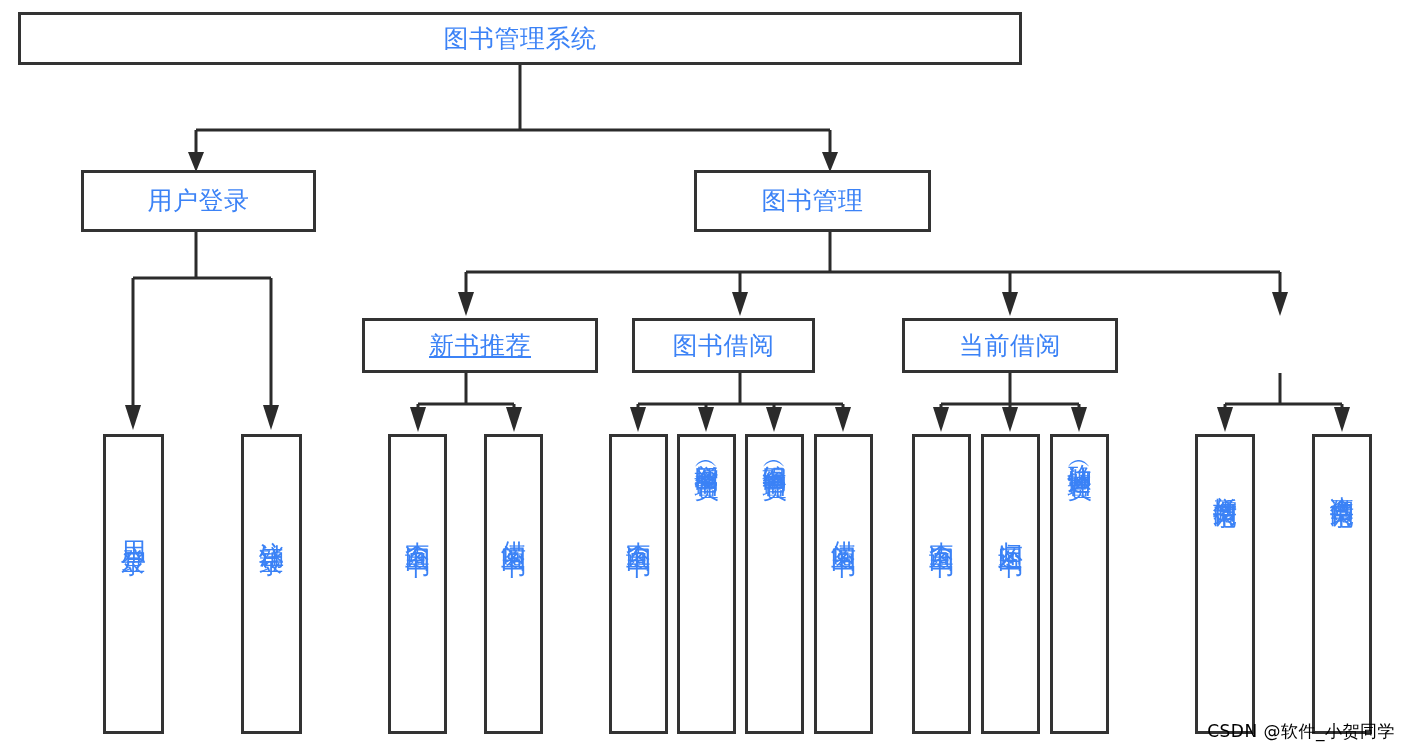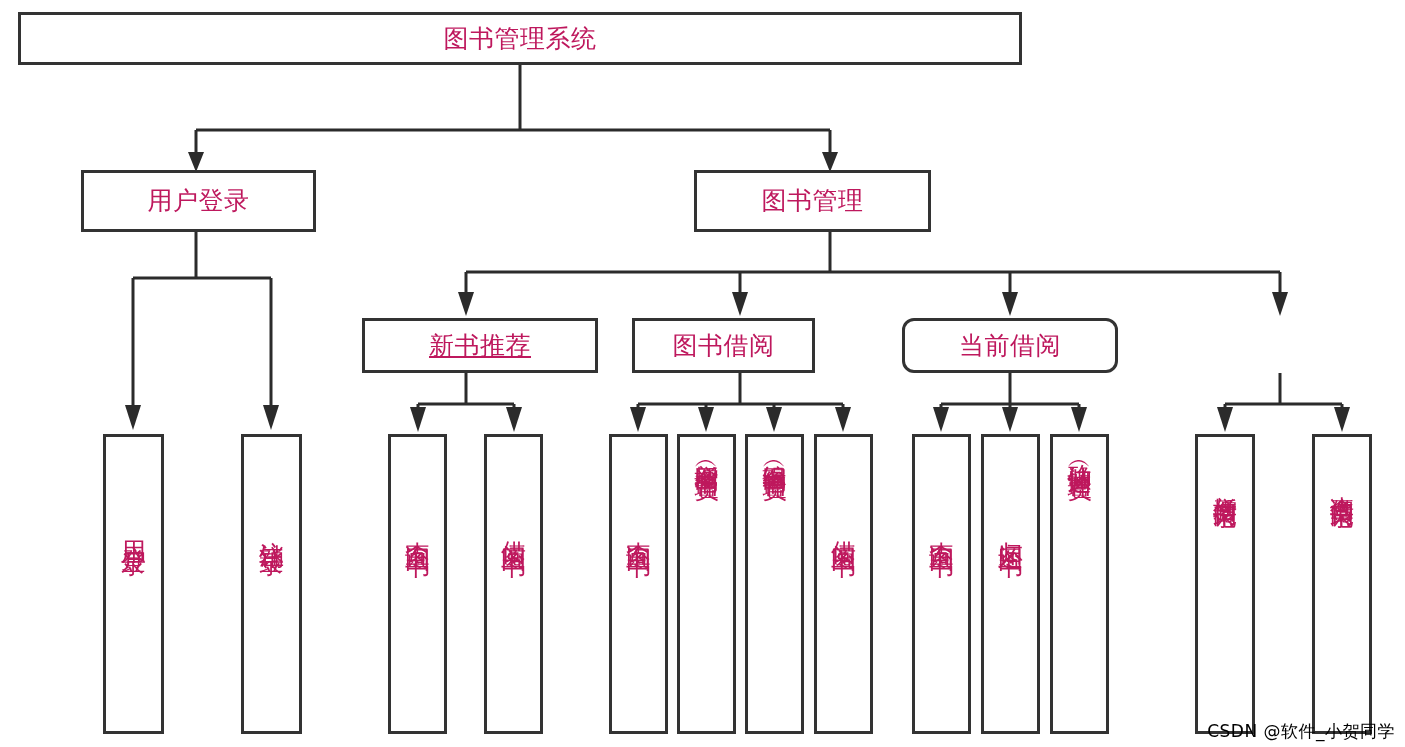--- a/index.html
+++ b/index.html
@@ -18,21 +18,21 @@
     overflow: hidden;
   }
   .node {
     position: absolute;
     box-sizing: border-box;
     border: 3px solid #333333;
     background: #ffffff;
     display: flex;
     align-items: center;
     justify-content: center;
-    color: #be185d;
+    color: #3b82f6;
   }
   .node .label {
     display: block;
     text-align: center;
     line-height: 1.18;
     white-space: nowrap;
   }
   
   .node.horiz .label {
     font-size: 25px;
@@ -164,21 +164,21 @@
   <div class="node horiz" style="left:694px; top:170px; width:237px; height:62px;">
     <span class="label">图书管理</span>
   </div>
 
   <div class="node horiz" style="left:362px; top:318px; width:236px; height:55px;text-decoration:underline;">
     <span class="label">新书推荐</span>
   </div>
   <div class="node horiz" style="left:632px; top:318px; width:183px; height:55px;">
     <span class="label">图书借阅</span>
   </div>
-  <div class="node horiz" style="left:902px; top:318px; width:216px; height:55px;border-radius:12px;">
+  <div class="node horiz" style="left:902px; top:318px; width:216px; height:55px;">
     <span class="label">当前借阅</span>
   </div>
 
   <div class="node vert" style="left:103px; top:434px; width:61px; height:300px; padding-top:84px;">
     <span class="label">用户登录</span>
   </div>
   <div class="node vert" style="left:241px; top:434px; width:61px; height:300px; padding-top:84px;">
     <span class="label">注销登录</span>
   </div>
 

